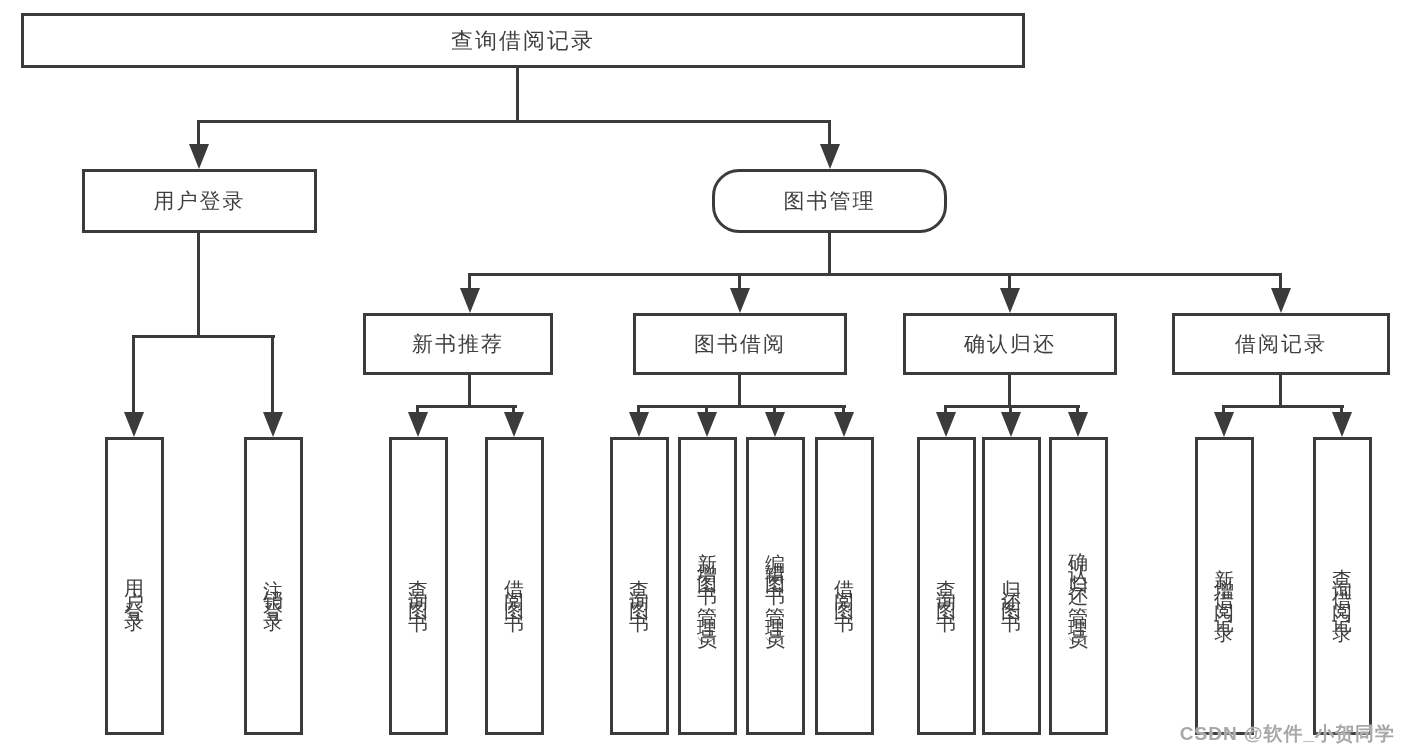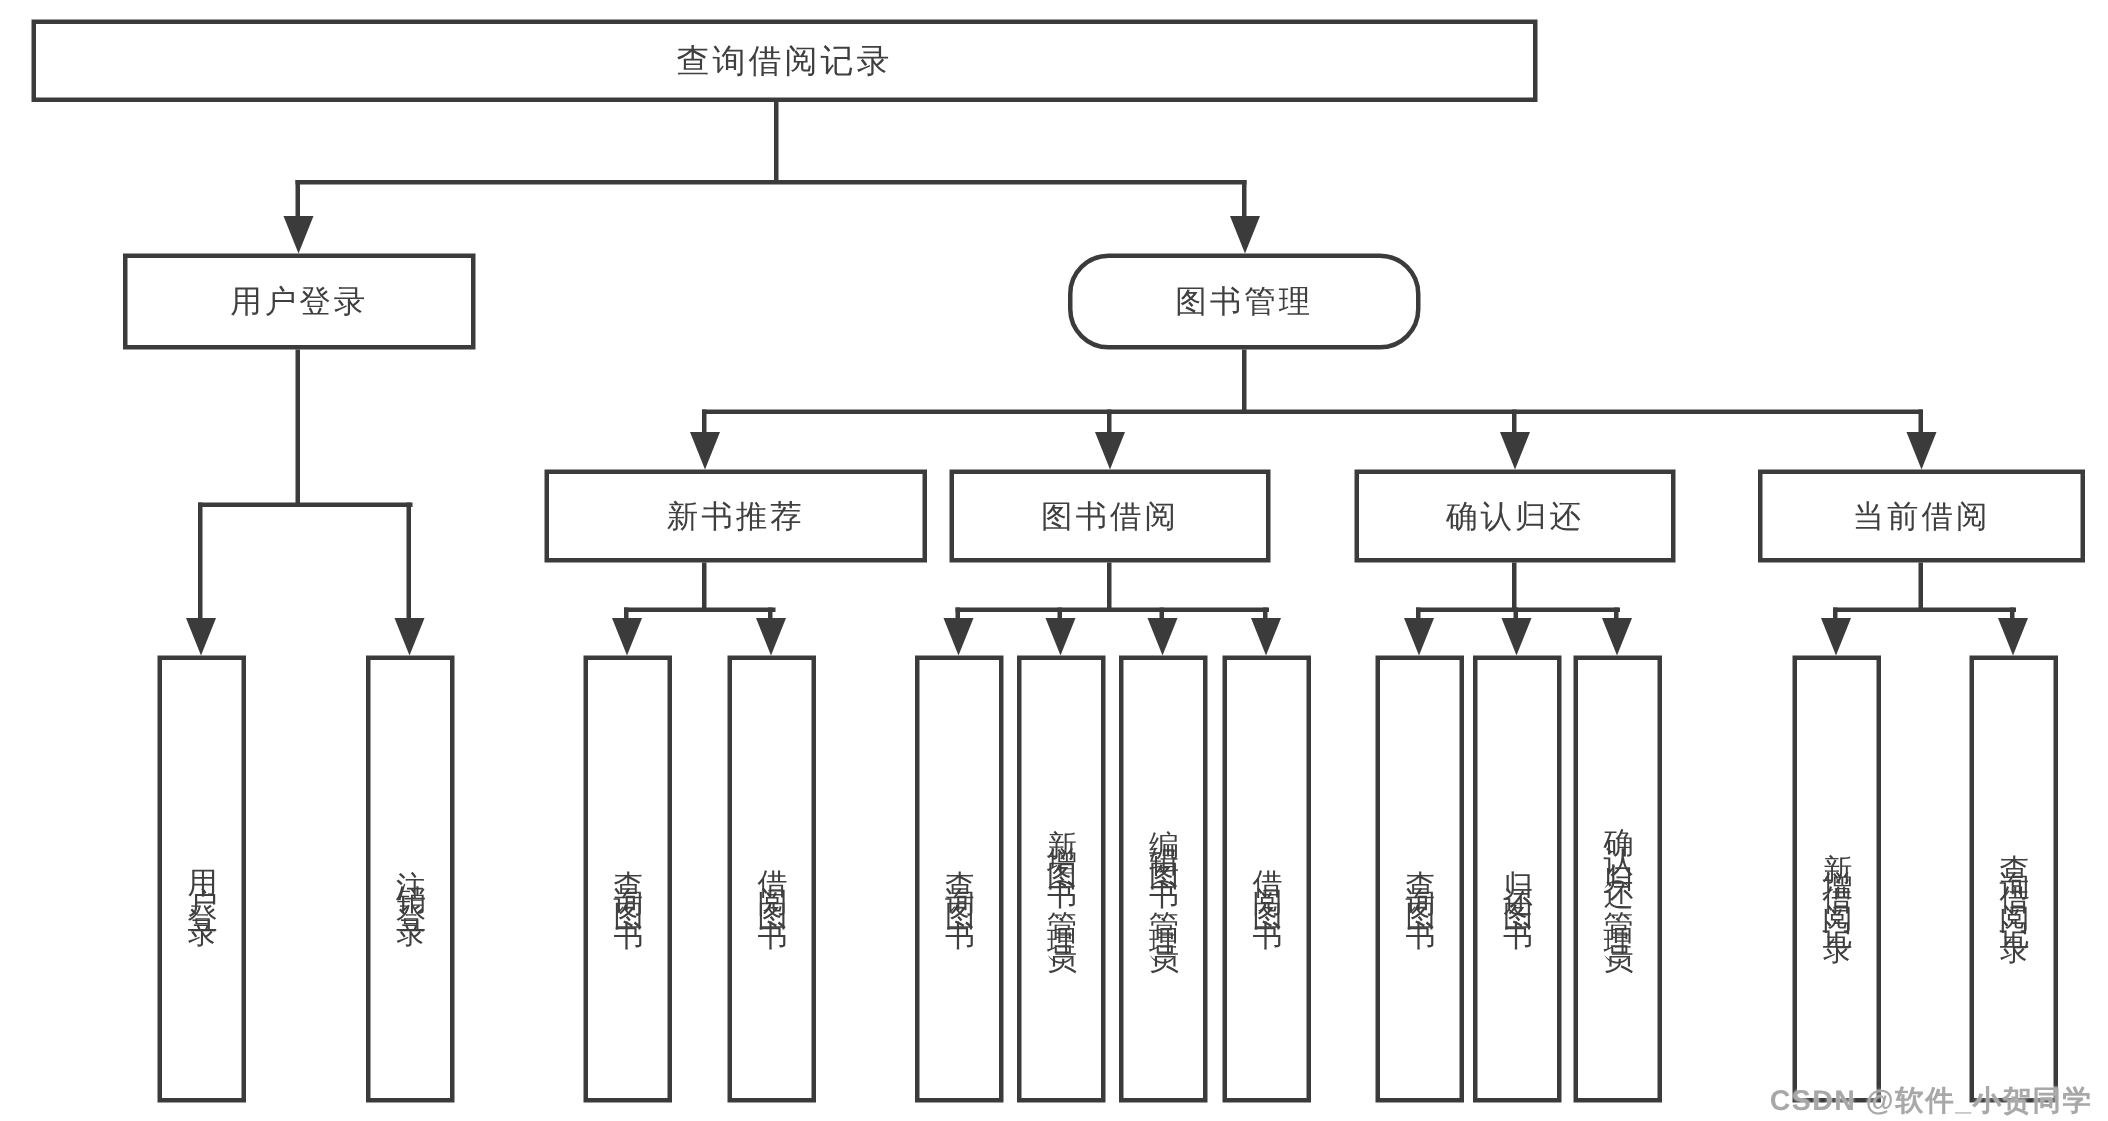--- a/index.html
+++ b/index.html
@@ -73,31 +73,31 @@
     <span class="hlabel root-label">查询借阅记录</span>
   </div>
 
   <div class="node" style="left:82px;top:169px;width:235px;height:64px;">
     <span class="hlabel">用户登录</span>
   </div>
   <div class="node" style="left:712px;top:169px;width:235px;height:64px;border-radius:27px;">
     <span class="hlabel">图书管理</span>
   </div>
 
-  <div class="node" style="left:363px;top:313px;width:255px;height:62px;">
+  <div class="node" style="left:363px;top:313px;width:190px;height:62px;">
     <span class="hlabel">新书推荐</span>
   </div>
   <div class="node" style="left:633px;top:313px;width:214px;height:62px;">
     <span class="hlabel">图书借阅</span>
   </div>
   <div class="node" style="left:903px;top:313px;width:214px;height:62px;">
     <span class="hlabel">确认归还</span>
   </div>
   <div class="node" style="left:1172px;top:313px;width:218px;height:62px;">
-    <span class="hlabel">当前借阅</span>
+    <span class="hlabel">借阅记录</span>
   </div>
 
   <div class="node leaf" style="left:105px;">
     <span class="vtext">用户登录</span>
   </div>
   <div class="node leaf" style="left:244px;">
     <span class="vtext">注销登录</span>
   </div>
 
   <div class="node leaf" style="left:389px;">

